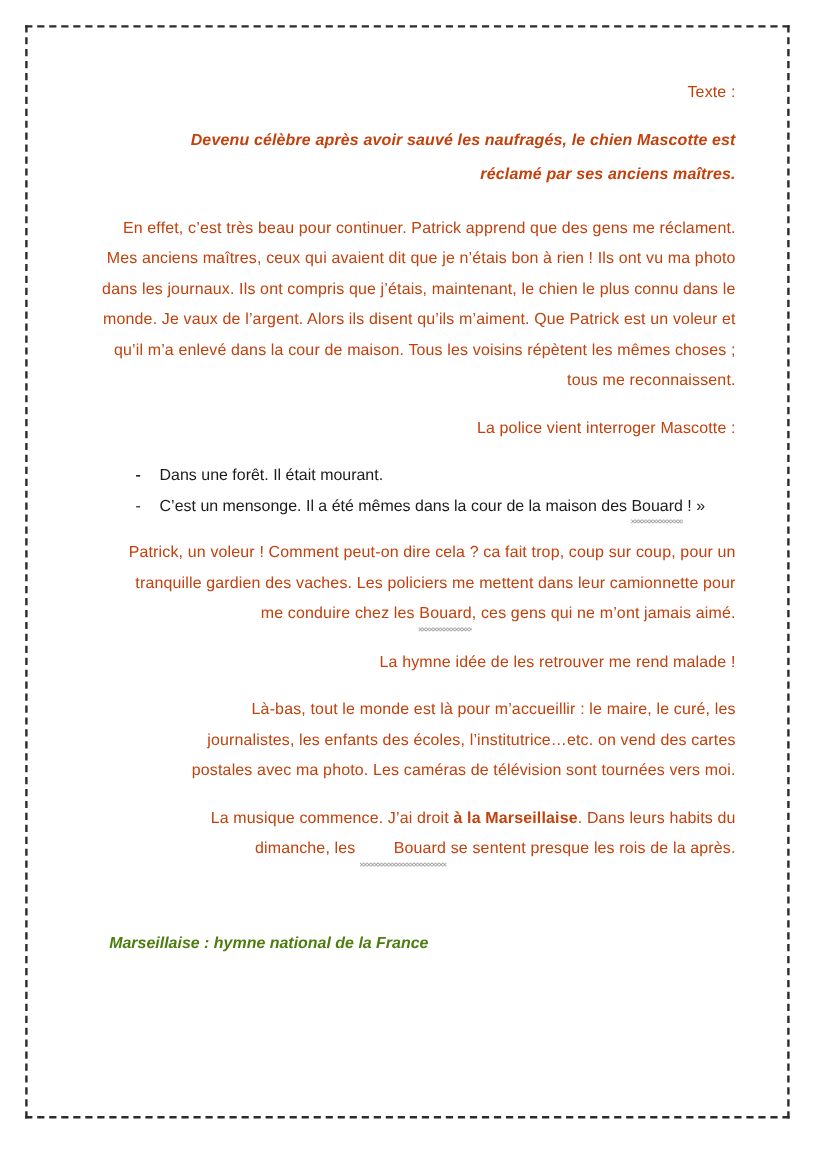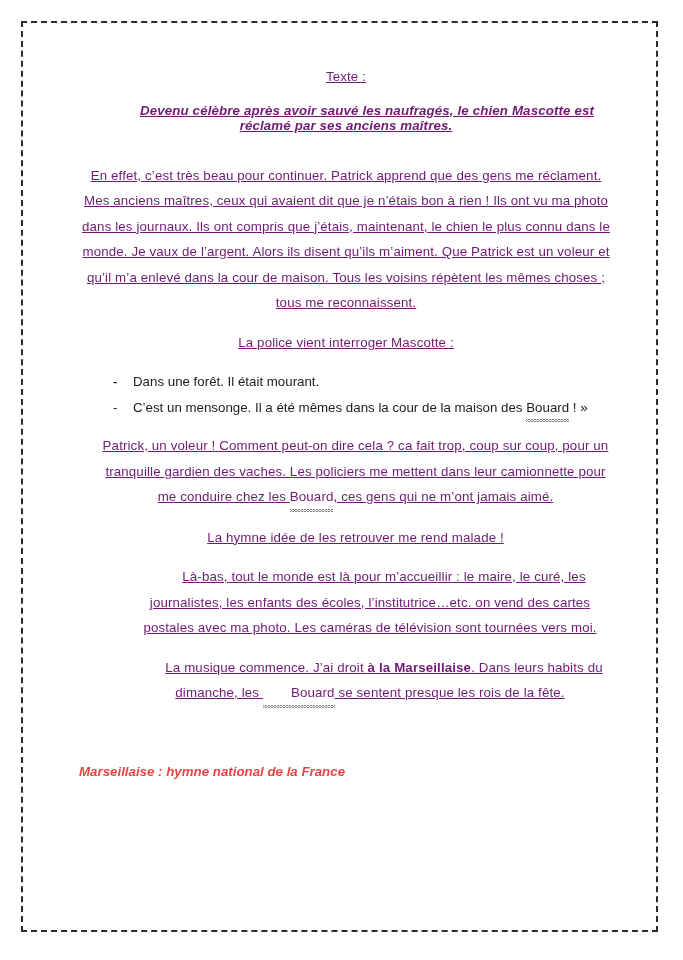--- a/index.html
+++ b/index.html
@@ -42,39 +42,38 @@
     left: 0;
     top: 0;
     width: 683px;
     padding: 64px 70px 0 79px;
     box-sizing: border-box;
   }
 
   .para {
     font-size: 13.3px;
     line-height: 25.5px;
-    text-align: center;
+    text-align: right;
     margin: 0 0 12px 0;
     letter-spacing: 0.01em;
-    color: #701a75;
-    text-decoration: underline;
+    color: #c2410c;
   }
 
   
   .label-line {
     margin-bottom: 13px;
   }
 
   
   .heading-italic {
     font-weight: bold;
     font-style: italic;
     text-indent: 42px;
-    margin-bottom: 30px;
-    line-height: 15px;
+    margin-bottom: 18px;
+    line-height: 28px;
   }
 
   
   .block-flush {
     margin-bottom: 14px;
   }
 
   
   .block-indent {
     margin-left: 19px;
@@ -125,26 +124,26 @@
     background-size: 3px 3px;
     background-repeat: repeat-x;
     opacity: 0.85;
   }
 
   .bold { font-weight: bold; }
 
   
   .footnote {
     margin-top: 52px;
-    margin-left: 0;
+    margin-left: 12px;
     font-weight: bold;
     font-style: italic;
     font-size: 13.3px;
     line-height: 25.5px;
-    color: #ef4444;
+    color: #4d7c0f;
   }
 </style>
 </head>
 <body>
 
 <div class="page">
 
   <div class="page-frame"></div>
 
   <div class="content">
@@ -168,18 +167,18 @@
         <span class="dash-marker">-</span><span>C’est un mensonge. Il a été mêmes dans la cour de la maison des </span><span class="squiggle">Bouard</span><span> ! »</span>
       </li>
     </ul>
 
     <p class="para block-indent"><span>Patrick, un voleur ! Comment peut-on dire cela ? ca fait trop, coup sur coup, pour un tranquille gardien des vaches. Les policiers me mettent dans leur camionnette pour me conduire chez les </span><span class="squiggle">Bouard</span><span>, ces gens qui ne m’ont jamais aimé.</span></p>
 
     <p class="para block-indent">La hymne idée de les retrouver me rend malade !</p>
 
     <p class="para block-indent first-line">Là-bas, tout le monde est là pour m’accueillir : le maire, le curé, les journalistes, les enfants des écoles, l’institutrice…etc. on vend des cartes postales avec ma photo. Les caméras de télévision sont tournées vers moi.</p>
 
-    <p class="para block-indent first-line"><span>La musique commence. J’ai droit </span><span class="bold">à la Marseillaise</span><span>. Dans leurs habits du dimanche, les </span><span class="squiggle">Bouard</span><span> se sentent presque les rois de la fête.</span></p>
+    <p class="para block-indent first-line"><span>La musique commence. J’ai droit </span><span class="bold">à la Marseillaise</span><span>. Dans leurs habits du dimanche, les </span><span class="squiggle">Bouard</span><span> se sentent presque les rois de la après.</span></p>
 
     <p class="footnote">Marseillaise : hymne national de la France</p>
 
   </div>
 </div>
 
 </body></html>

